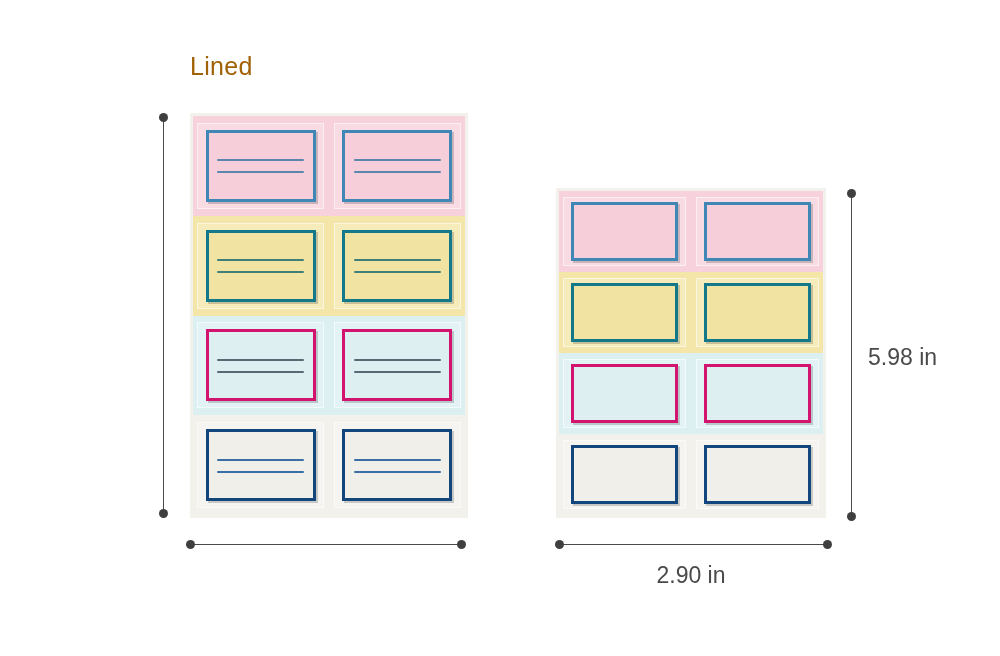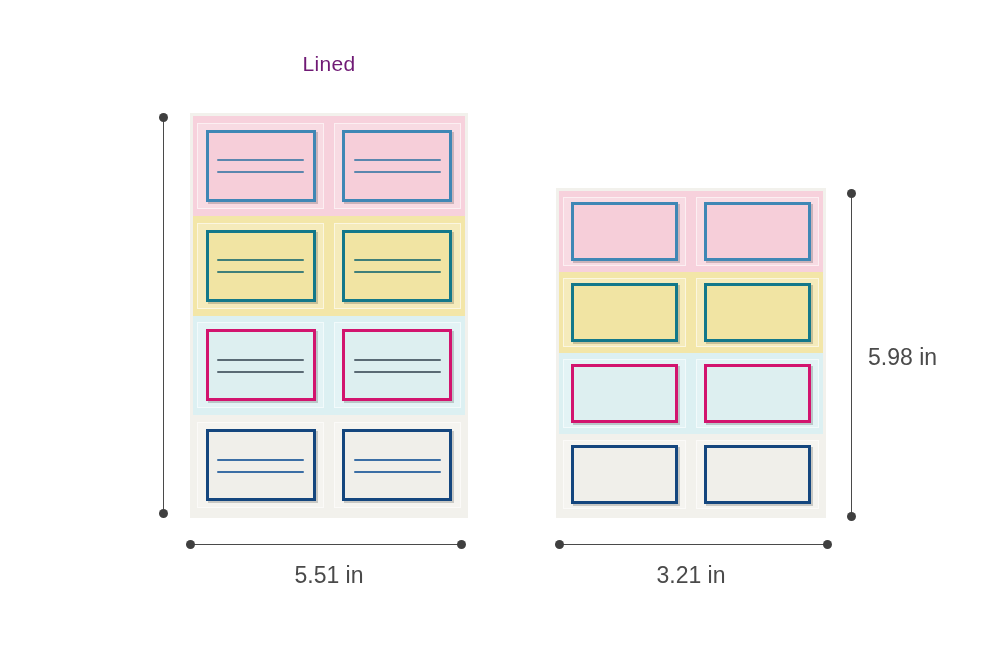--- a/index.html
+++ b/index.html
@@ -13,25 +13,25 @@
   .stage {
     position: relative;
     width: 1000px;
     height: 656px;
     background: #ffffff;
   }
 
   
   .preview-title {
     position: absolute;
-    font-size: 21px;
+    font-size: 25px;
     font-weight: 400;
-    color: #701a75;
+    color: #a16207;
     letter-spacing: 0.3px;
-    text-align: center;
+    text-align: left;
     white-space: nowrap;
   }
   #title-lined { left: 190px; top: 52px; width: 278px; }
   #title-plain { left: 556px; top: 125px; width: 270px; }
 
   
   .sheet {
     position: absolute;
     background: #f2f1ec;
     display: flex;
@@ -193,21 +193,20 @@
       </div>
     </div>
 
   <div class="dim-line-v" style="left:163px; top:118px; height:400px;"></div>
   <div class="dim-dot" style="left:159px; top:113px;"></div>
   <div class="dim-dot" style="left:159px; top:509px;"></div>
 
   <div class="dim-line-h" style="left:190px; top:544px; width:272px;"></div>
   <div class="dim-dot" style="left:186px; top:540px;"></div>
   <div class="dim-dot" style="left:457px; top:540px;"></div>
-  <div class="dim-label" style="left:194px; top:562px; width:270px;">5.51 in</div>
 
 
   <div class="sheet" id="sheet-plain" style="background: rgb(242, 241, 236);">
       <div class="sheet-row" style="background: rgb(247, 209, 220);">
         <div class="cardslot">
           <div class="card" style="background: rgb(246, 206, 217); border-color: rgb(63, 135, 181);"></div>
         </div>
         <div class="cardslot">
           <div class="card" style="background: rgb(246, 206, 217); border-color: rgb(63, 135, 181);"></div>
         </div>
@@ -239,15 +238,15 @@
     </div>
 
   <div class="dim-line-v" style="left:851px; top:197px; height:321px;"></div>
   <div class="dim-dot" style="left:847px; top:189px;"></div>
   <div class="dim-dot" style="left:847px; top:512px;"></div>
   <div class="dim-label" style="left:868px; top:344px; width:130px; text-align:left;">5.98 in</div>
 
   <div class="dim-line-h" style="left:560px; top:544px; width:268px;"></div>
   <div class="dim-dot" style="left:555px; top:540px;"></div>
   <div class="dim-dot" style="left:823px; top:540px;"></div>
-  <div class="dim-label" style="left:556px; top:562px; width:270px;">3.21 in</div>
+  <div class="dim-label" style="left:556px; top:562px; width:270px;">2.90 in</div>
 
 </div>
 
 </body></html>

